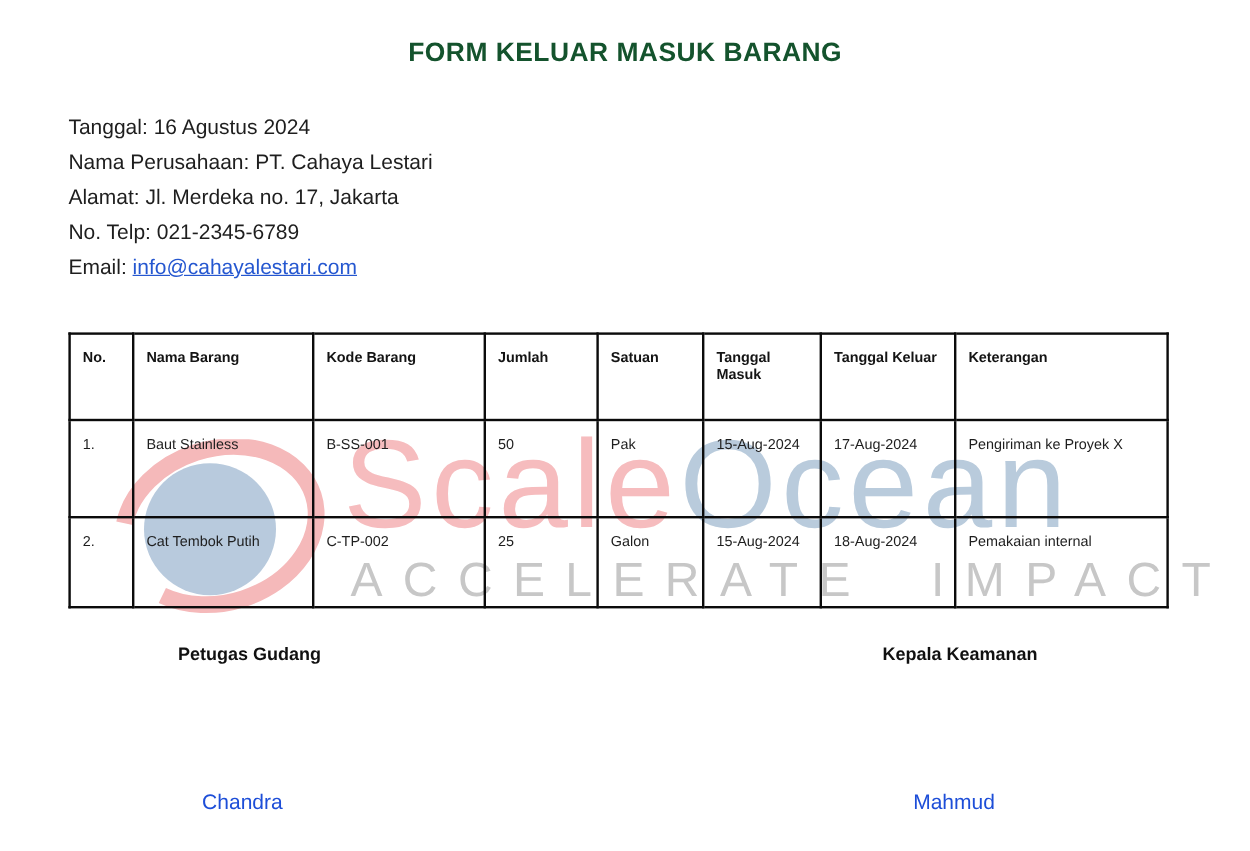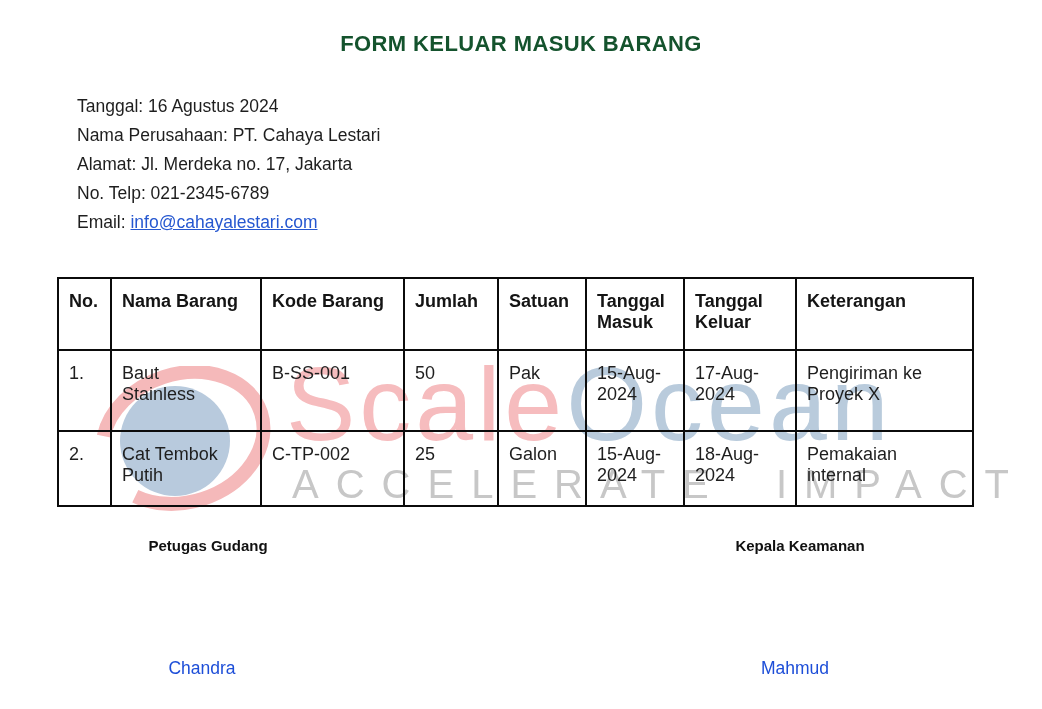--- a/index.html
+++ b/index.html
@@ -21,21 +21,21 @@
     color:#14532d;
     z-index:3;
   }
 
   
   .info-block {
     position:absolute; left:57px; top:92px;
     font-size:17.5px; line-height:29px;
     z-index:3;
   }
-  .info-line { white-space:nowrap;margin-left:20px; }
+  .info-line { white-space:nowrap; }
   .email-link { color:#2557d0; text-decoration:underline; cursor:pointer; }
 
   
   .watermark { position:absolute; inset:0; z-index:1; pointer-events:none; }
   .wm-logo { position:absolute; left:95px; top:366px; }
   .wm-brand {
     position:absolute; left:286px; top:352px;
     font-size:104px; font-weight:400; letter-spacing:4px;
     line-height:104px; white-space:nowrap;
   }
@@ -46,21 +46,21 @@
     font-size:40px; font-weight:400;
     letter-spacing:17px; word-spacing:22px;
     color:#c7c7c7; white-space:nowrap;
   }
 
   
   .items-table {
     position:absolute; left:57px; top:277px;
     border-collapse:collapse; table-layout:fixed;
     width:915px;
-    font-size:18px;
+    font-size:12px;
     z-index:2;
     background:transparent;
   }
   .items-table th, .items-table td {
     border:2px solid #0b0b0b;
     vertical-align:top;
     text-align:left;
     padding:12px 10px 8px 10px;
     background:transparent;
   }

